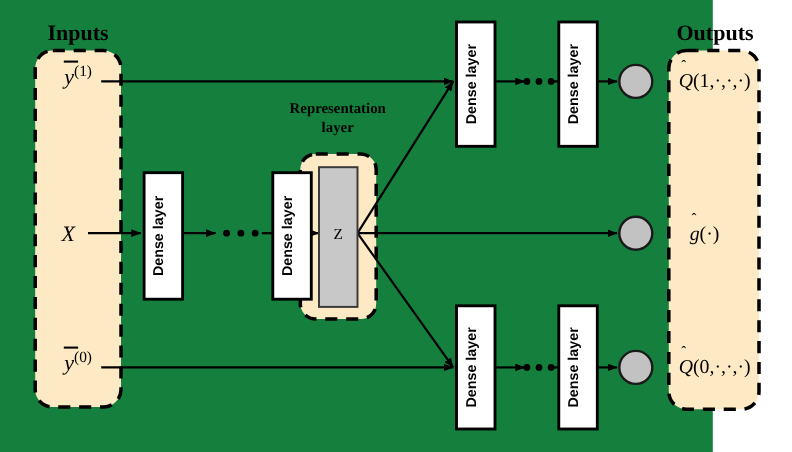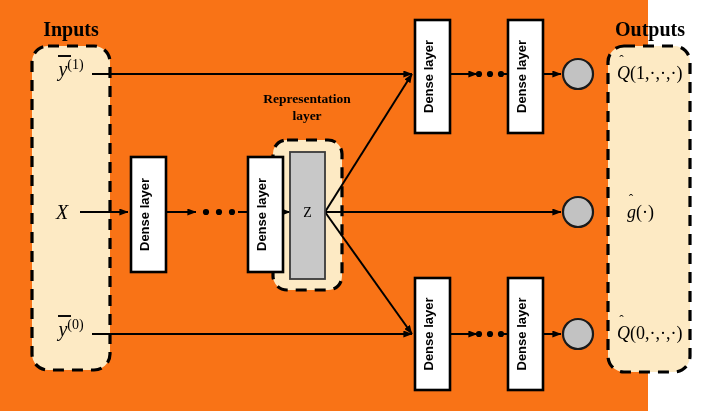--- a/index.html
+++ b/index.html
@@ -10,21 +10,21 @@
   body {
     width: 720px;
     height: 411px;
     overflow: hidden;
     font-family: "Liberation Serif", serif;
   }
   #diagram-root {
     position: relative;
     width: 648px;
     height: 411px;
-    background: #f97316;
+    background: #15803d;
   }
   svg#net-svg {
     display: block;
     width: 720px;
     height: 411px;
   }
   .grp-title {
     font-family: "Liberation Serif", serif;
     font-weight: bold;
     font-size: 20px;

